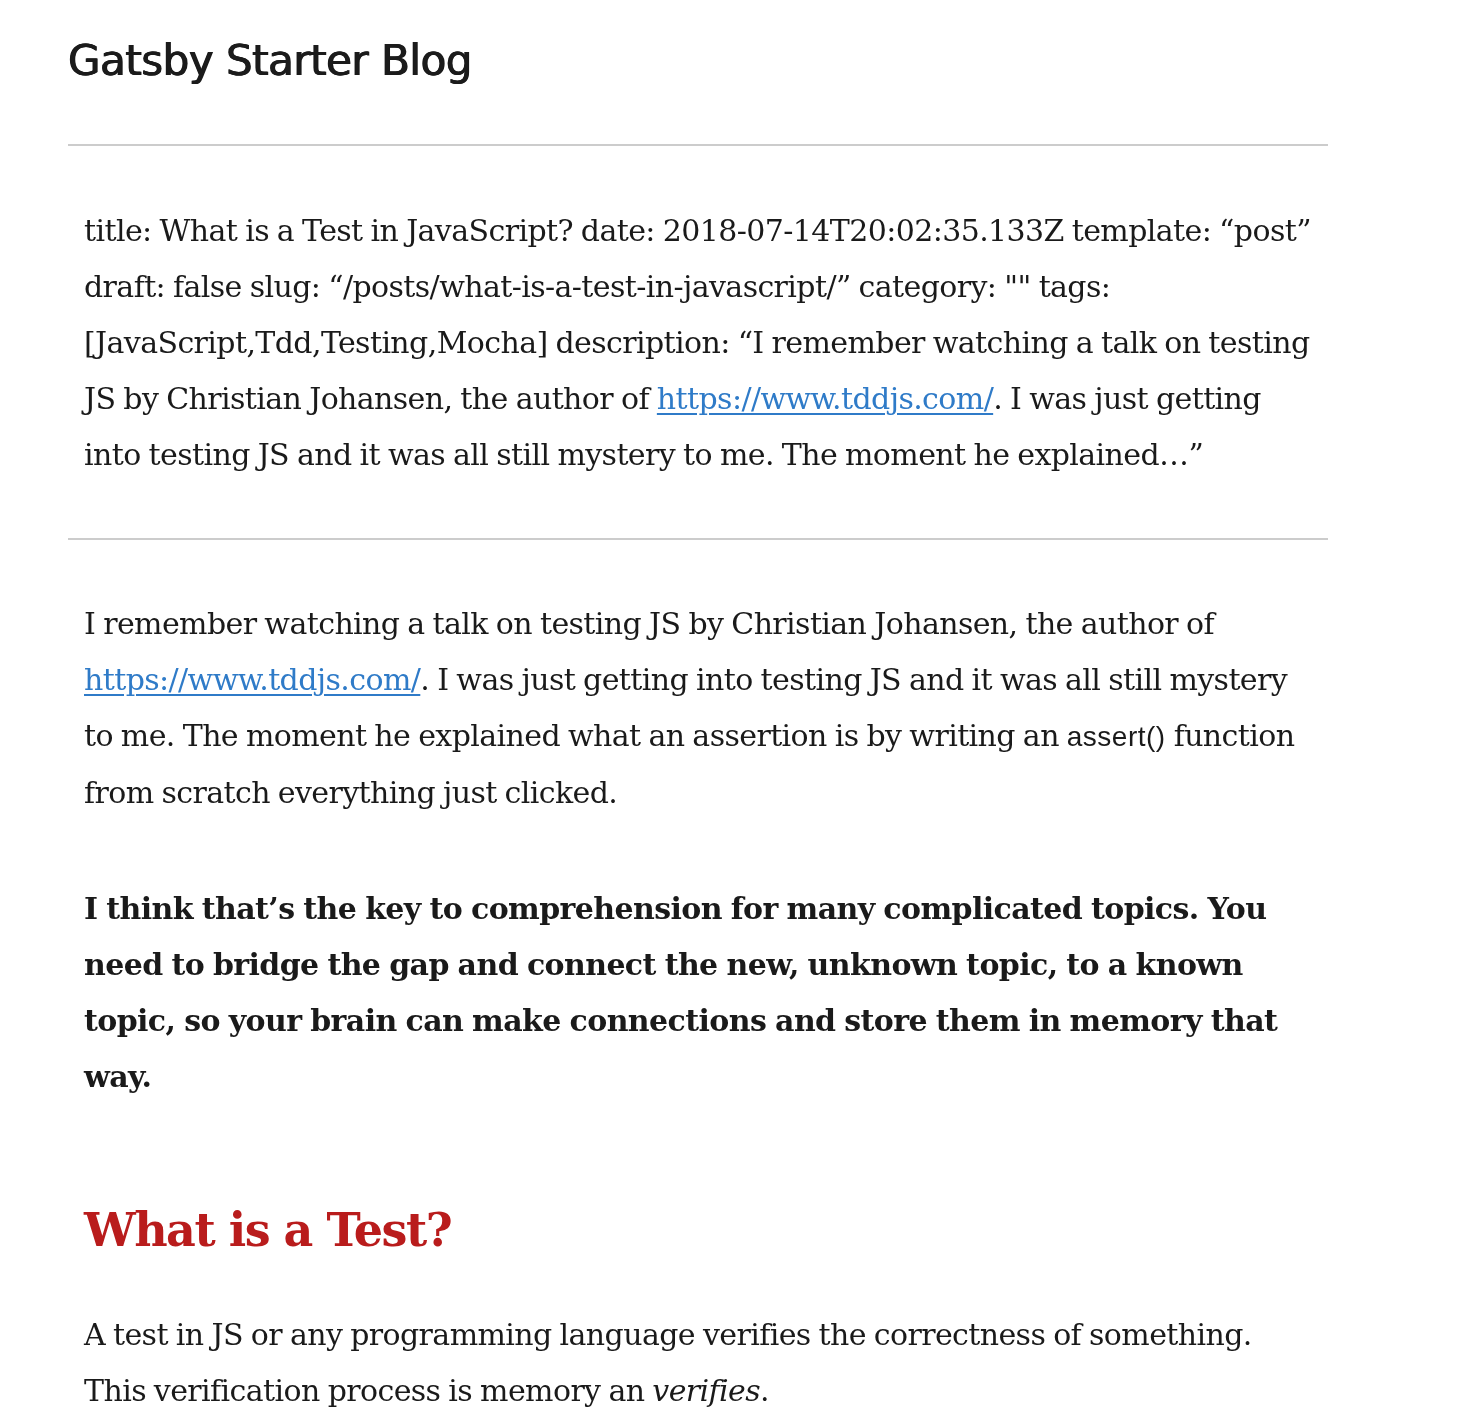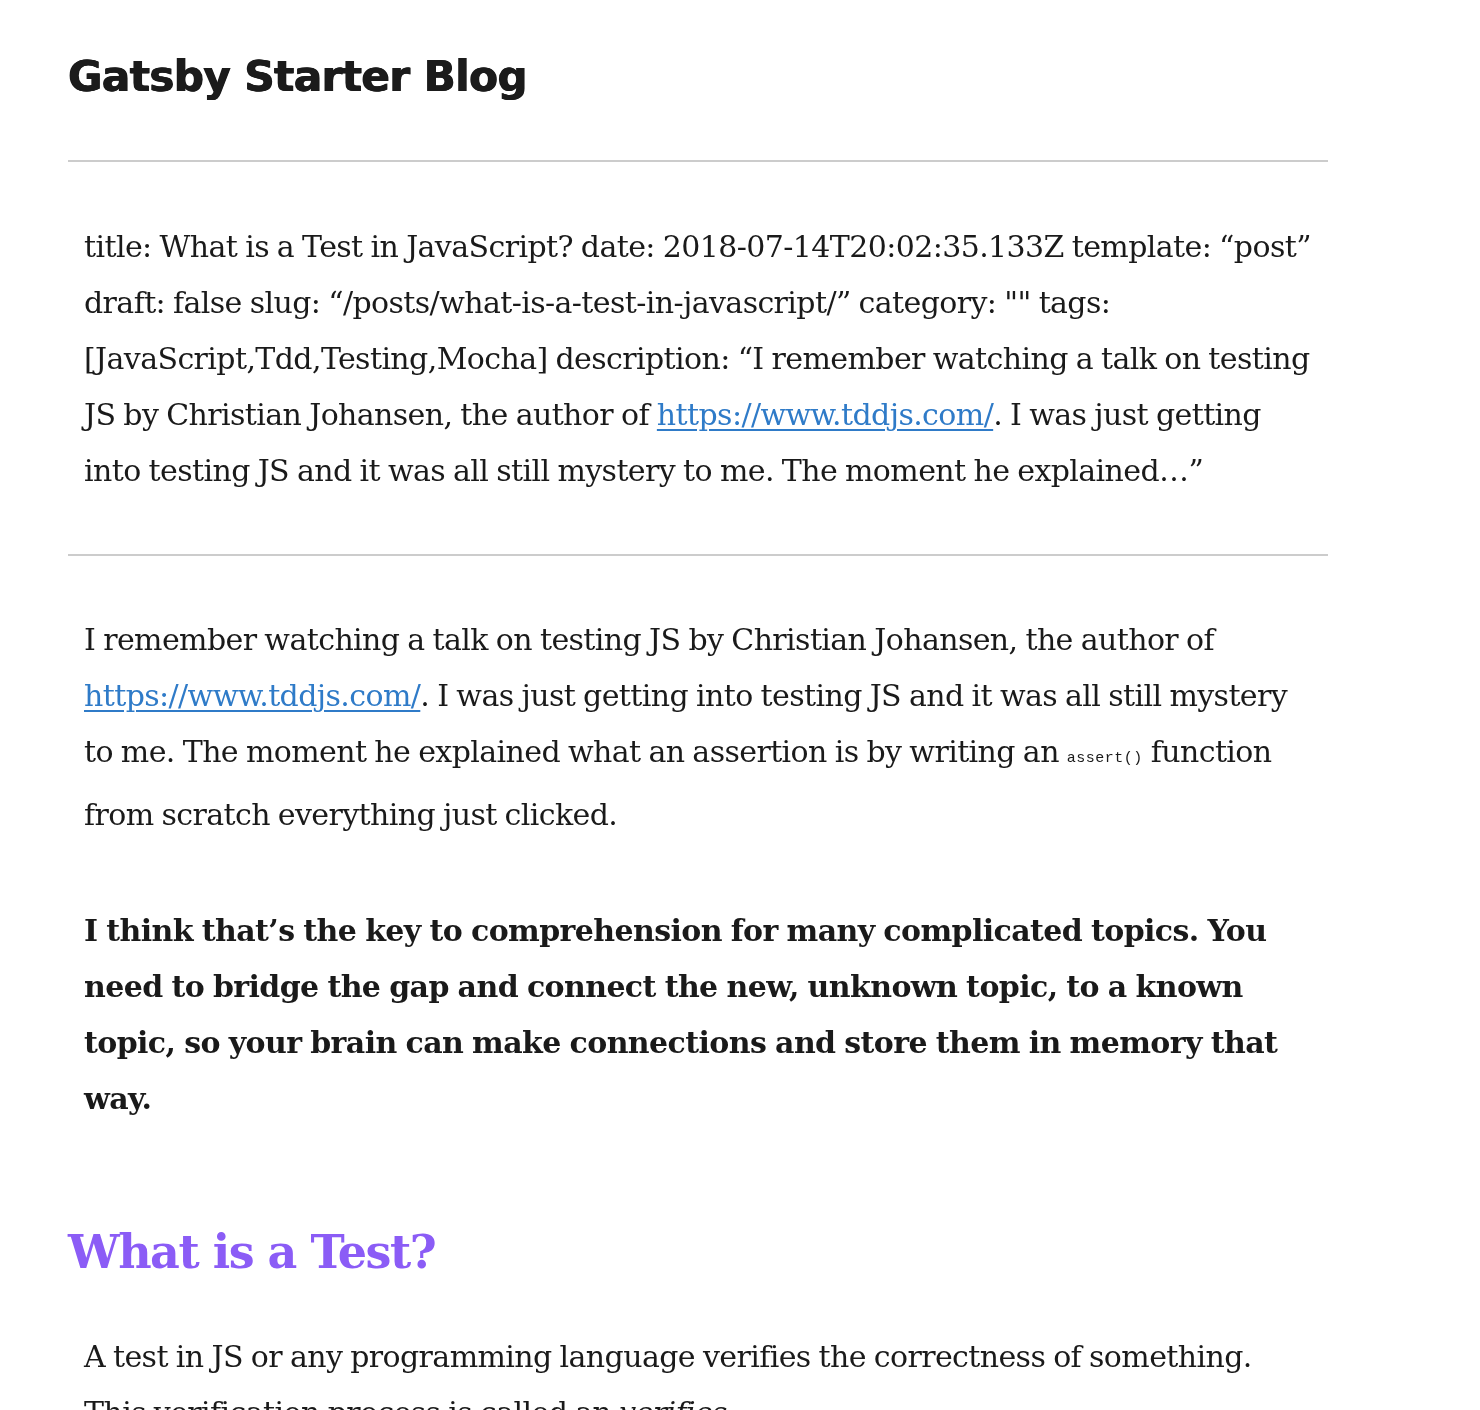--- a/index.html
+++ b/index.html
@@ -14,26 +14,26 @@
       color: #1a1a1a;
       font-family: "DejaVu Serif", "Liberation Serif", serif;
     }
     .page {
       position: relative;
       width: 1260px;
       margin-left: 68px;
     }
     .site-title {
       font-family: "DejaVu Sans", "Liberation Sans", sans-serif;
-      font-weight: 700;
+      font-weight: 400;
       font-size: 42px;
       letter-spacing: -0.5px;
       line-height: 1;
       margin: 0;
-      padding-top: 56px;
+      padding-top: 40px;
       height: 52px;
       color: #1b1b1b;
       text-shadow: 0.6px 0 0 #1b1b1b, -0.6px 0 0 #1b1b1b;
     }
     .rule {
       border: 0;
       height: 2px;
       background: #cccccc;
       margin: 0;
       width: 1260px;
@@ -52,33 +52,33 @@
     .rule-mid { margin-top: 55px; }
     .p1 { margin-top: 56px; }
     .p2 { margin-top: 60px; font-weight: bold; }
     a.link {
       color: #2f7bc8;
       text-decoration: underline;
       text-decoration-thickness: 2px;
       text-underline-offset: 4px;
     }
     code.inline {
-      font-family: Liberation Mono, monospace;
-      font-size: 15px;
+      font-family: Liberation Sans, sans-serif;
+      font-size: 28px;
       letter-spacing: 0.5px;
     }
     .section-heading {
       font-family: "DejaVu Serif", "Liberation Serif", serif;
       font-weight: 700;
       font-size: 46px;
       letter-spacing: -1.5px;
       line-height: 1;
-      margin: 0;
+      margin: 16px;
       margin-top: 102px;
-      color: #8b5cf6;
+      color: #b91c1c;
     }
     .p3 { margin-top: 54px; }
     em { font-style: italic; }
   </style>
 </head>
 <body>
 
 <div class="page">
 
   <h1 class="site-title">Gatsby Starter Blog</h1>
@@ -88,15 +88,15 @@
   <p class="body-text frontmatter"><span>title: What is a Test in JavaScript? date: 2018-07-14T20:02:35.133Z template: “post” draft: false slug: “/posts/what-is-a-test-in-javascript/” category: "" tags: [JavaScript,Tdd,Testing,Mocha] description: “I remember watching a talk on testing JS by Christian Johansen, the author of </span><a class="link" href="#">https://www.tddjs.com/</a><span>. I was just getting into testing JS and it was all still mystery to me. The moment he explained…”</span></p>
 
   <hr class="rule rule-mid">
 
   <p class="body-text p1"><span>I remember watching a talk on testing JS by Christian Johansen, the author of </span><a class="link" href="#">https://www.tddjs.com/</a><span>. I was just getting into testing JS and it was all still mystery to me. The moment he explained what an assertion is by writing an </span><code class="inline">assert()</code><span> function from scratch everything just clicked.</span></p>
 
   <p class="body-text p2">I think that’s the key to comprehension for many complicated topics. You need to bridge the gap and connect the new, unknown topic, to a known topic, so your brain can make connections and store them in memory that way.</p>
 
   <h2 class="section-heading">What is a Test?</h2>
 
-  <p class="body-text p3"><span>A test in JS or any programming language verifies the correctness of something. This verification process is called an </span><em>verifies</em><span>.</span></p>
+  <p class="body-text p3"><span>A test in JS or any programming language verifies the correctness of something. This verification process is memory an </span><em>verifies</em><span>.</span></p>
 
 </div>
 
 </body></html>

